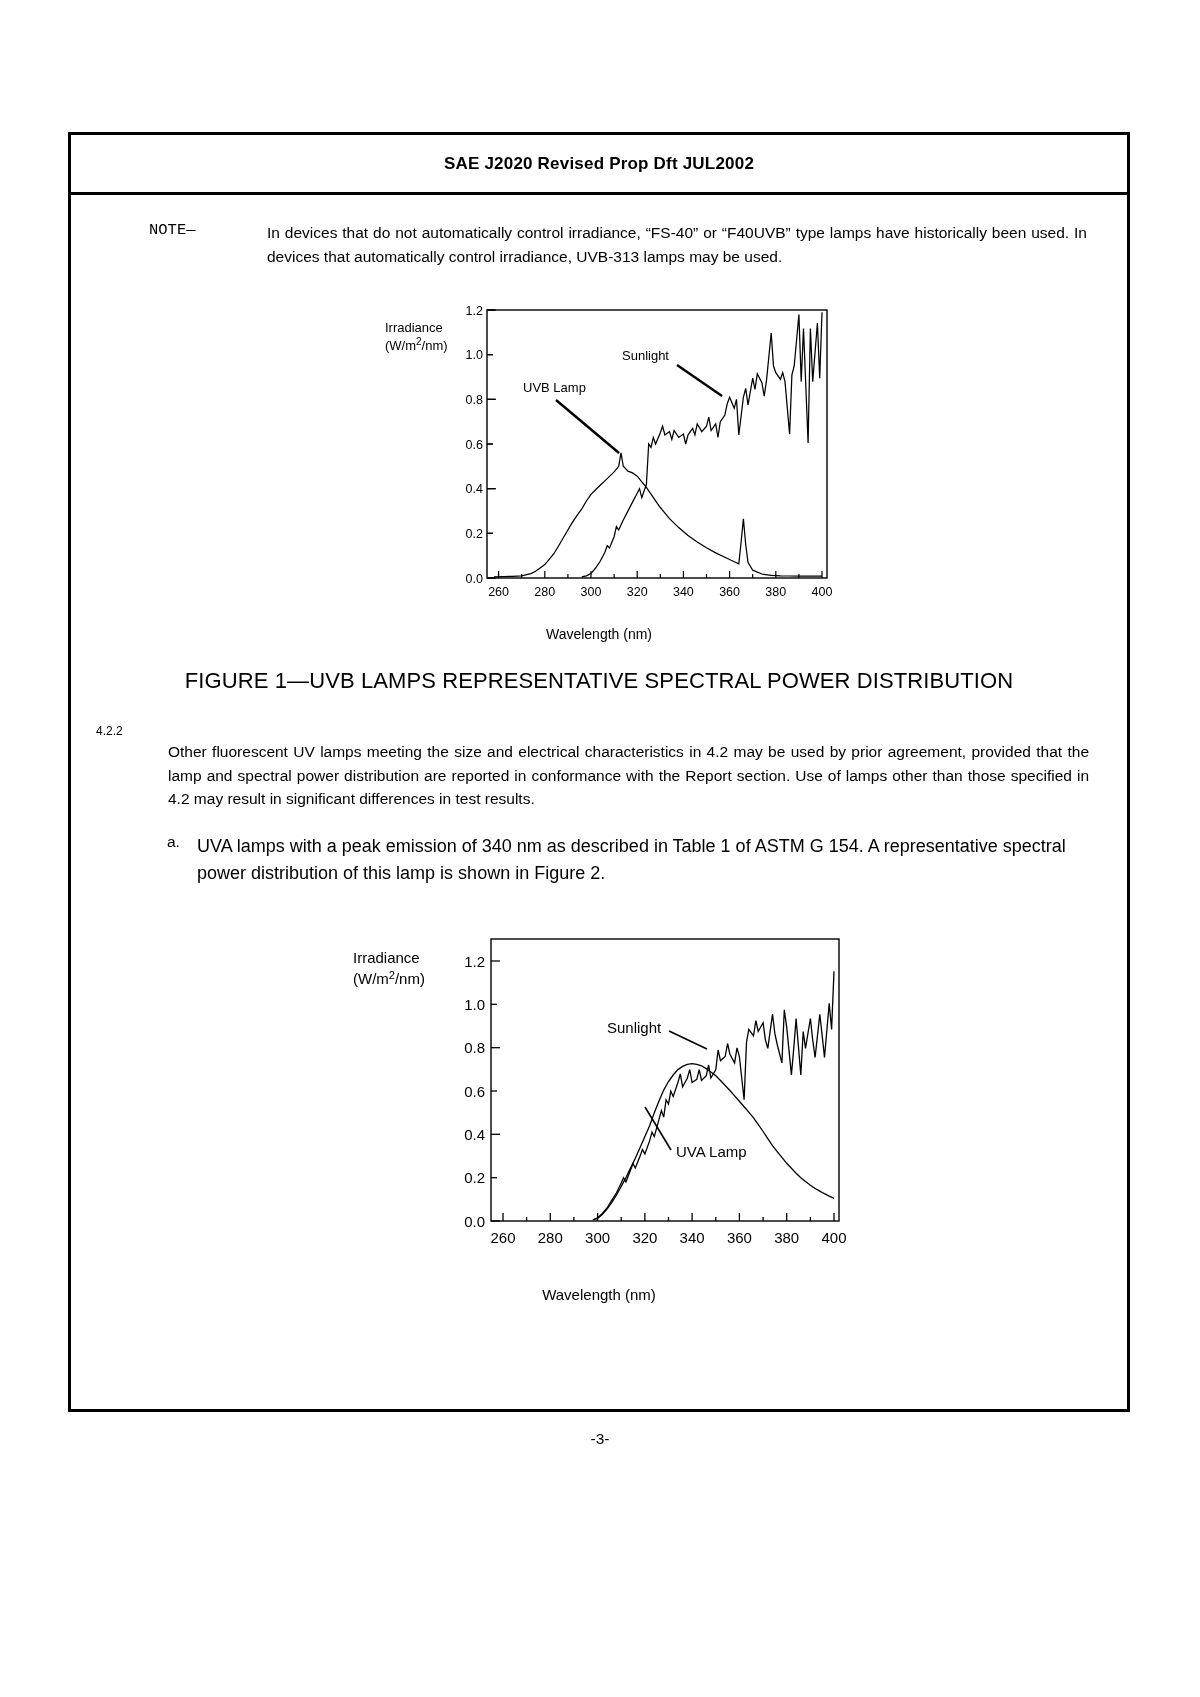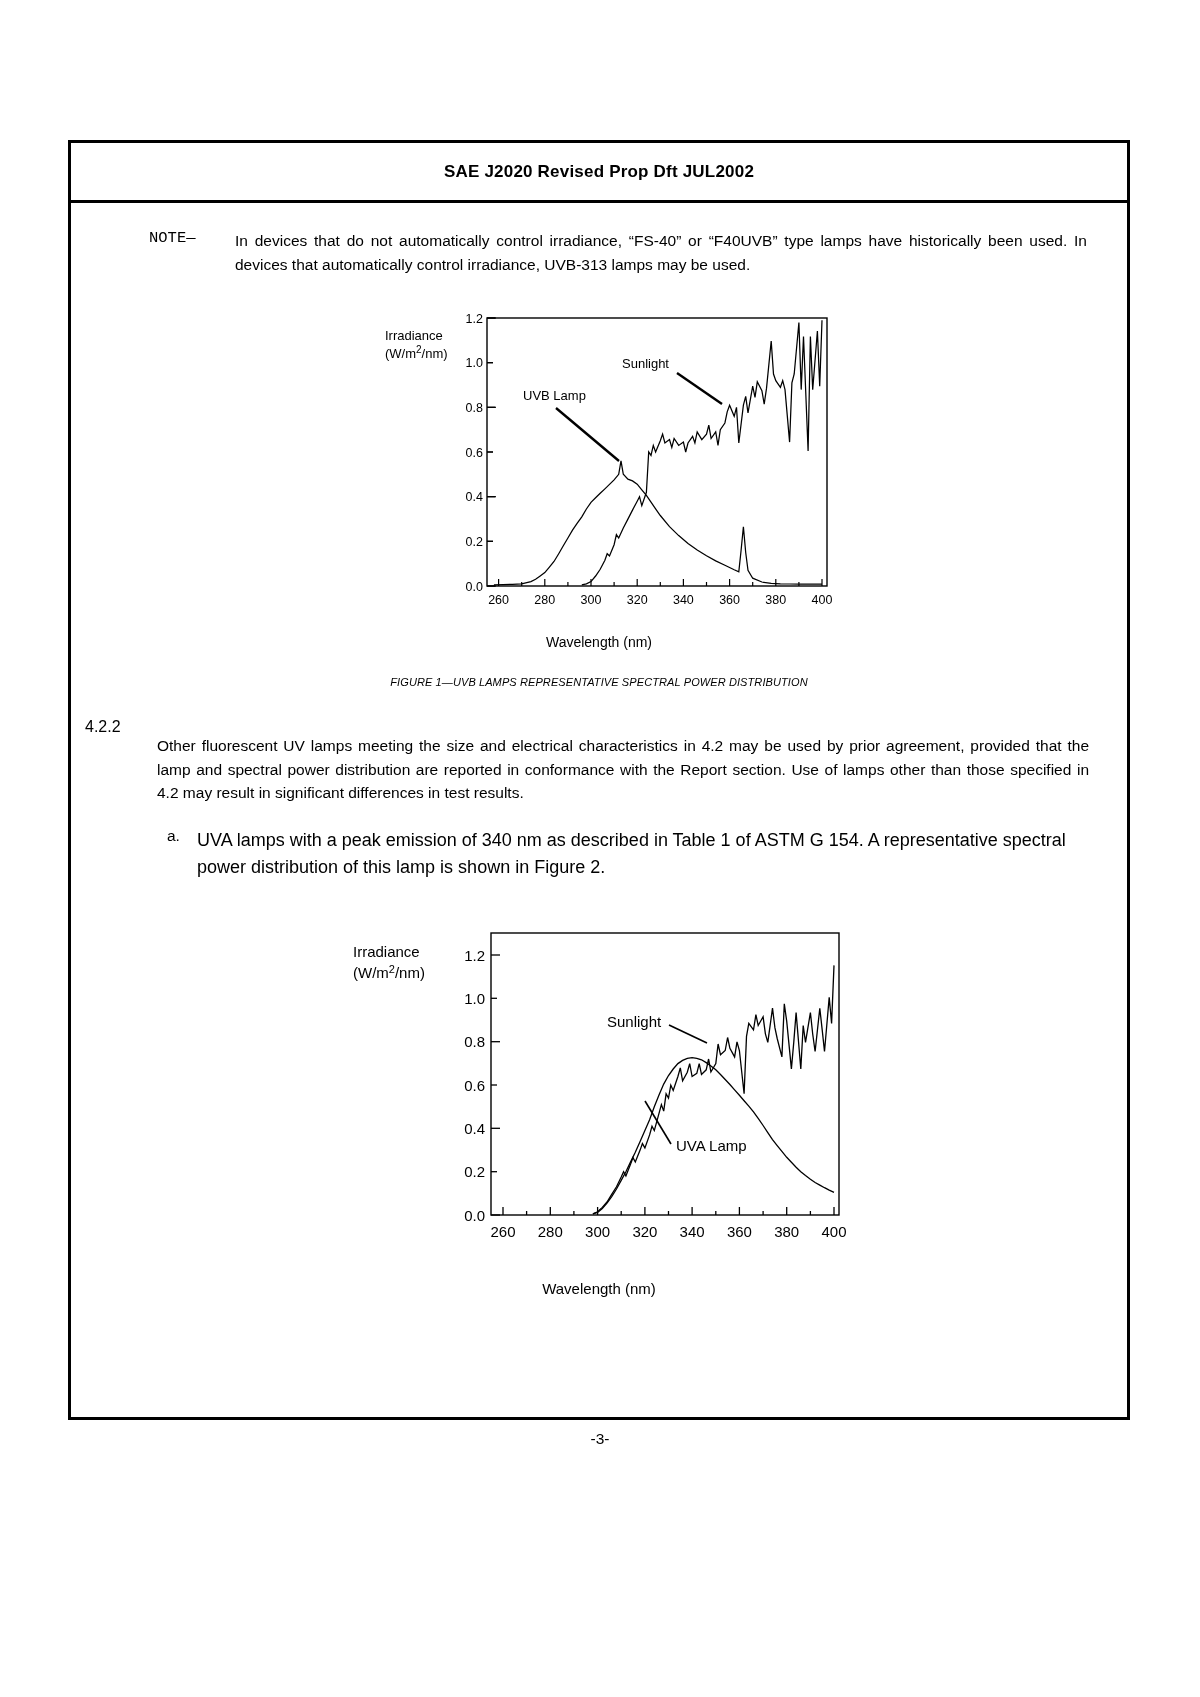--- a/index.html
+++ b/index.html
@@ -13,21 +13,21 @@
     font-family: "Liberation Sans", sans-serif;
     color: #000000;
     position: relative;
     overflow: hidden;
   }
 
   
   .page-frame {
     position: absolute;
     left: 68px;
-    top: 140px;
+    top: 132px;
     width: 1062px;
     height: 1280px;
     border: 3px solid #000;
     box-sizing: border-box;
     background: #fff;
   }
   .header-band {
     height: 57px;
     border-bottom: 3px solid #000;
     display: flex;
@@ -55,30 +55,32 @@
     font-size: 15.5px;
     width: 86px;
     font-family: Liberation Mono, monospace;
   }
   .note-text {
     flex: 1 1 auto;
     font-size: 15.5px;
     line-height: 1.52;
     text-align: justify;
     text-justify: inter-word;
+    margin-left: 32px;
   }
 
   .clause {
     display: flex;
     margin: 30px 38px 0 14px;
   }
   .clause-num {
     flex: 0 0 auto;
     width: 72px;
-    font-size: 16px;
+    font-size: 12px;
+    margin-left: 11px;
   }
   .clause-text {
     flex: 1 1 auto;
     font-size: 15.5px;
     line-height: 1.52;
     text-align: justify;
     margin-top: 16px;
   }
 
   .sub-item {
@@ -91,24 +93,23 @@
     font-size: 15.5px;
   }
   .sub-item-text {
     flex: 1 1 auto;
     font-size: 18px;
     line-height: 1.52;
   }
 
   .figure-caption {
     text-align: center;
-    font-size: 11px;
+    font-size: 22px;
     margin-top: 26px;
     letter-spacing: 0.1px;
-    font-style: italic;
   }
 
   
   .figure-wrap {
     display: flex;
     justify-content: center;
     margin-top: 22px;
   }
   .figure-wrap.fig2 { margin-top: 34px; }
 

